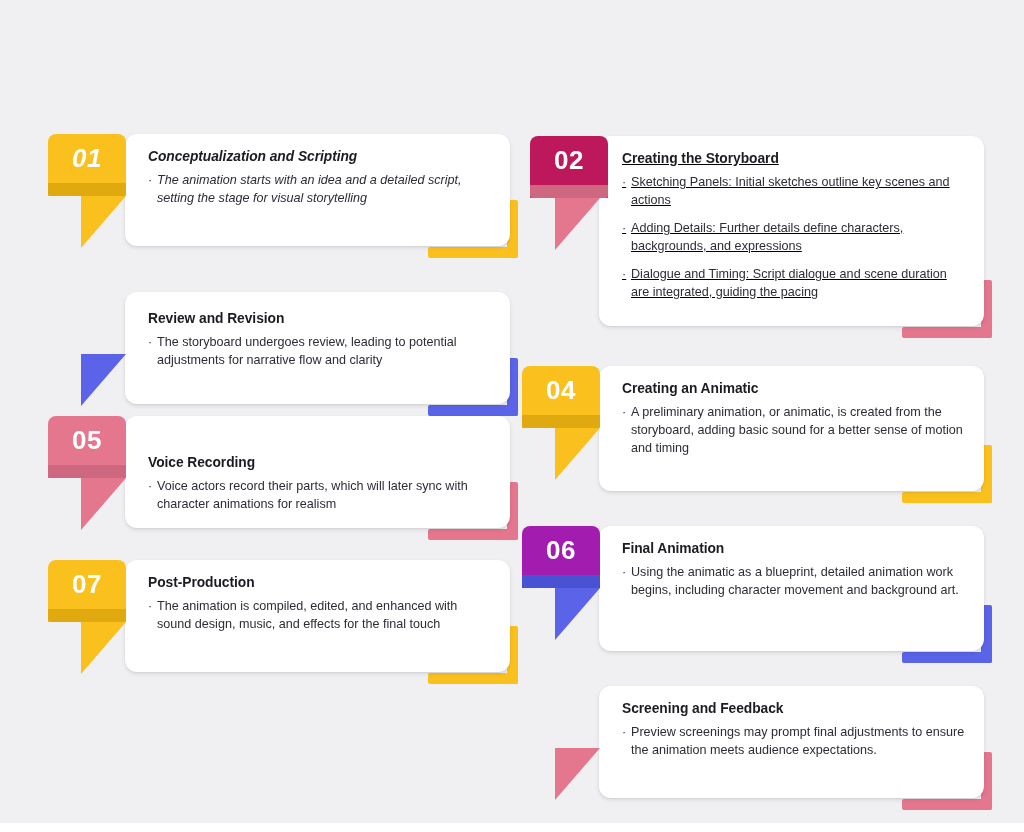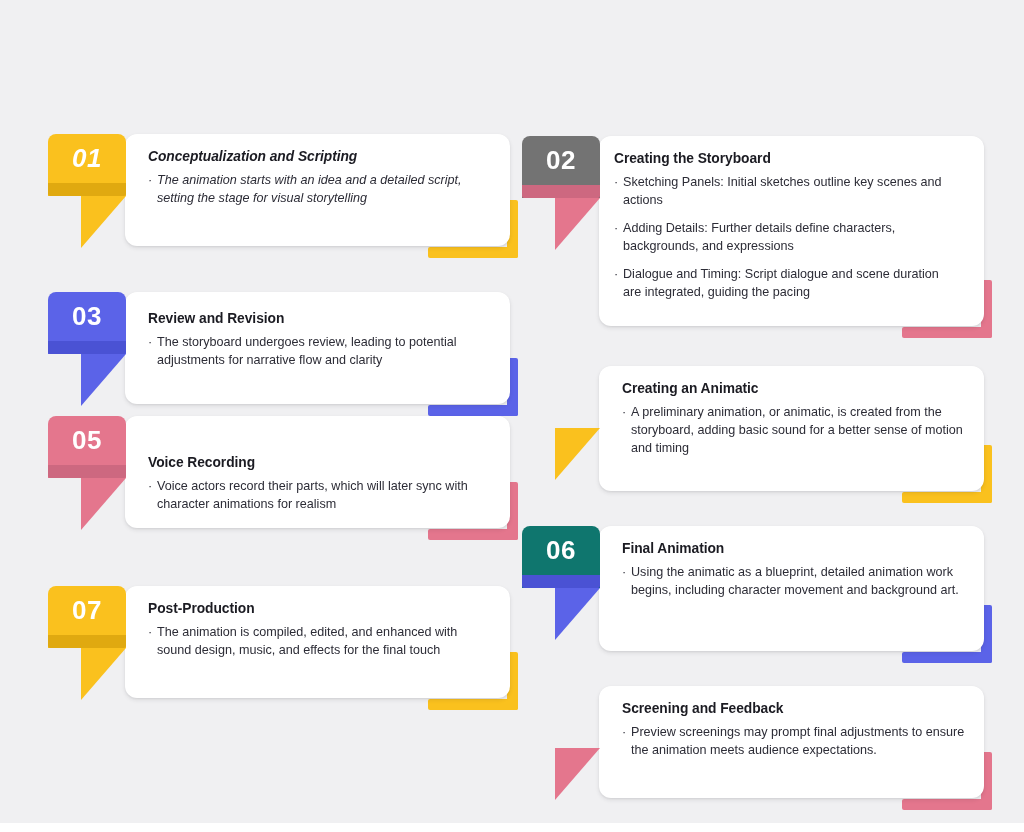--- a/index.html
+++ b/index.html
@@ -184,24 +184,20 @@
             <span class="bullet-dot">·</span>
             <span class="bullet-text">The animation starts with an idea and a detailed script, setting the stage for visual storytelling</span>
           </div>
         </div>
       </div>
       <div class="card" style="top: 292px; width: 470px; height: 152px;">
         <div class="accent-v" style="background: rgb(91, 99, 232); right: 0px; top: 66px; height: 58px;"></div>
         <div class="accent-h" style="background: rgb(91, 99, 232); right: 0px; top: 113px; width: 90px;"></div>
         <div class="badge-tail" style="border-top-color: rgb(91, 99, 232);"></div>
         <div class="panel" style="left: 77px; top: 0px; width: 385px; height: 112px;"></div>
-        <div class="badge" style="background: rgb(91, 99, 232);">
-          <div class="badge-shade" style="background: rgb(74, 82, 212);"></div>
-          <div class="badge-num">03</div>
-        </div>
         <div class="card-body" style="left: 100px; top: 18px; width: 345px;">
           <div class="card-title">Review and Revision</div>
           <div class="bullet">
             <span class="bullet-dot">·</span>
             <span class="bullet-text">The storyboard undergoes review, leading to potential adjustments for narrative flow and clarity</span>
           </div>
         </div>
       </div>
       <div class="card" style="top: 416px; width: 470px; height: 152px;">
         <div class="accent-v" style="background: rgb(228, 118, 141); right: 0px; top: 66px; height: 58px;"></div>
@@ -213,21 +209,21 @@
           <div class="badge-num">05</div>
         </div>
         <div class="card-body" style="left: 100px; top: 14px; width: 345px; margin-top: 24px;">
           <div class="card-title">Voice Recording</div>
           <div class="bullet">
             <span class="bullet-dot">·</span>
             <span class="bullet-text">Voice actors record their parts, which will later sync with character animations for realism</span>
           </div>
         </div>
       </div>
-      <div class="card" style="top: 586px; width: 470px; height: 152px;">
+      <div class="card" style="top: 560px; width: 470px; height: 152px;">
         <div class="accent-v" style="background: rgb(250, 193, 30); right: 0px; top: 66px; height: 58px;"></div>
         <div class="accent-h" style="background: rgb(250, 193, 30); right: 0px; top: 113px; width: 90px;"></div>
         <div class="badge-tail" style="border-top-color: rgb(250, 193, 30);"></div>
         <div class="panel" style="left: 77px; top: 0px; width: 385px; height: 112px;"></div>
         <div class="badge" style="background: rgb(250, 193, 30);">
           <div class="badge-shade" style="background: rgb(224, 169, 16);"></div>
           <div class="badge-num">07</div>
         </div>
         <div class="card-body" style="left: 100px; top: 14px; width: 345px;">
           <div class="card-title">Post-Production</div>
@@ -237,59 +233,63 @@
           </div>
         </div>
       </div>
     </div>
   <div id="col-right">
       <div class="card" style="top: 136px; width: 470px; height: 230px;">
         <div class="accent-v" style="background: rgb(228, 118, 141); right: 0px; top: 144px; height: 58px;"></div>
         <div class="accent-h" style="background: rgb(228, 118, 141); right: 0px; top: 191px; width: 90px;"></div>
         <div class="badge-tail" style="border-top-color: rgb(228, 118, 141);"></div>
         <div class="panel" style="left: 77px; top: 0px; width: 385px; height: 190px;"></div>
-        <div class="badge" style="background: #737373;">
+        <div class="badge" style="background: #be185d; margin-left: 8px;">
           <div class="badge-shade" style="background: rgb(205, 104, 128);"></div>
           <div class="badge-num">02</div>
         </div>
-        <div class="card-body" style="left: 92px; top: 14px; width: 345px;">
+        <div class="card-body" style="left: 100px; top: 14px; width: 345px; text-decoration: underline;">
           <div class="card-title">Creating the Storyboard</div>
           <div class="bullet">
             <span class="bullet-dot">·</span>
             <span class="bullet-text">Sketching Panels: Initial sketches outline key scenes and actions</span>
           </div>
           <div class="bullet">
             <span class="bullet-dot">·</span>
             <span class="bullet-text">Adding Details: Further details define characters, backgrounds, and expressions</span>
           </div>
           <div class="bullet">
             <span class="bullet-dot">·</span>
             <span class="bullet-text">Dialogue and Timing: Script dialogue and scene duration are integrated, guiding the pacing</span>
           </div>
         </div>
       </div>
       <div class="card" style="top: 366px; width: 470px; height: 165px;">
         <div class="accent-v" style="background: rgb(250, 193, 30); right: 0px; top: 79px; height: 58px;"></div>
         <div class="accent-h" style="background: rgb(250, 193, 30); right: 0px; top: 126px; width: 90px;"></div>
         <div class="badge-tail" style="border-top-color: rgb(250, 193, 30);"></div>
         <div class="panel" style="left: 77px; top: 0px; width: 385px; height: 125px;"></div>
+        <div class="badge" style="background: rgb(250, 193, 30);">
+          <div class="badge-shade" style="background: rgb(224, 169, 16);"></div>
+          <div class="badge-num">04</div>
+        </div>
         <div class="card-body" style="left: 100px; top: 14px; width: 345px;">
           <div class="card-title">Creating an Animatic</div>
           <div class="bullet">
             <span class="bullet-dot">·</span>
             <span class="bullet-text">A preliminary animation, or animatic, is created from the storyboard, adding basic sound for a better sense of motion and timing</span>
           </div>
         </div>
       </div>
       <div class="card" style="top: 526px; width: 470px; height: 165px;">
         <div class="accent-v" style="background: rgb(91, 99, 232); right: 0px; top: 79px; height: 58px;"></div>
         <div class="accent-h" style="background: rgb(91, 99, 232); right: 0px; top: 126px; width: 90px;"></div>
         <div class="badge-tail" style="border-top-color: rgb(91, 99, 232);"></div>
         <div class="panel" style="left: 77px; top: 0px; width: 385px; height: 125px;"></div>
-        <div class="badge" style="background: #0f766e;">
+        <div class="badge" style="background: #a21caf;">
           <div class="badge-shade" style="background: rgb(74, 82, 212);"></div>
           <div class="badge-num">06</div>
         </div>
         <div class="card-body" style="left: 100px; top: 14px; width: 345px;">
           <div class="card-title">Final Animation</div>
           <div class="bullet">
             <span class="bullet-dot">·</span>
             <span class="bullet-text">Using the animatic as a blueprint, detailed animation work begins, including character movement and background art.</span>
           </div>
         </div>

